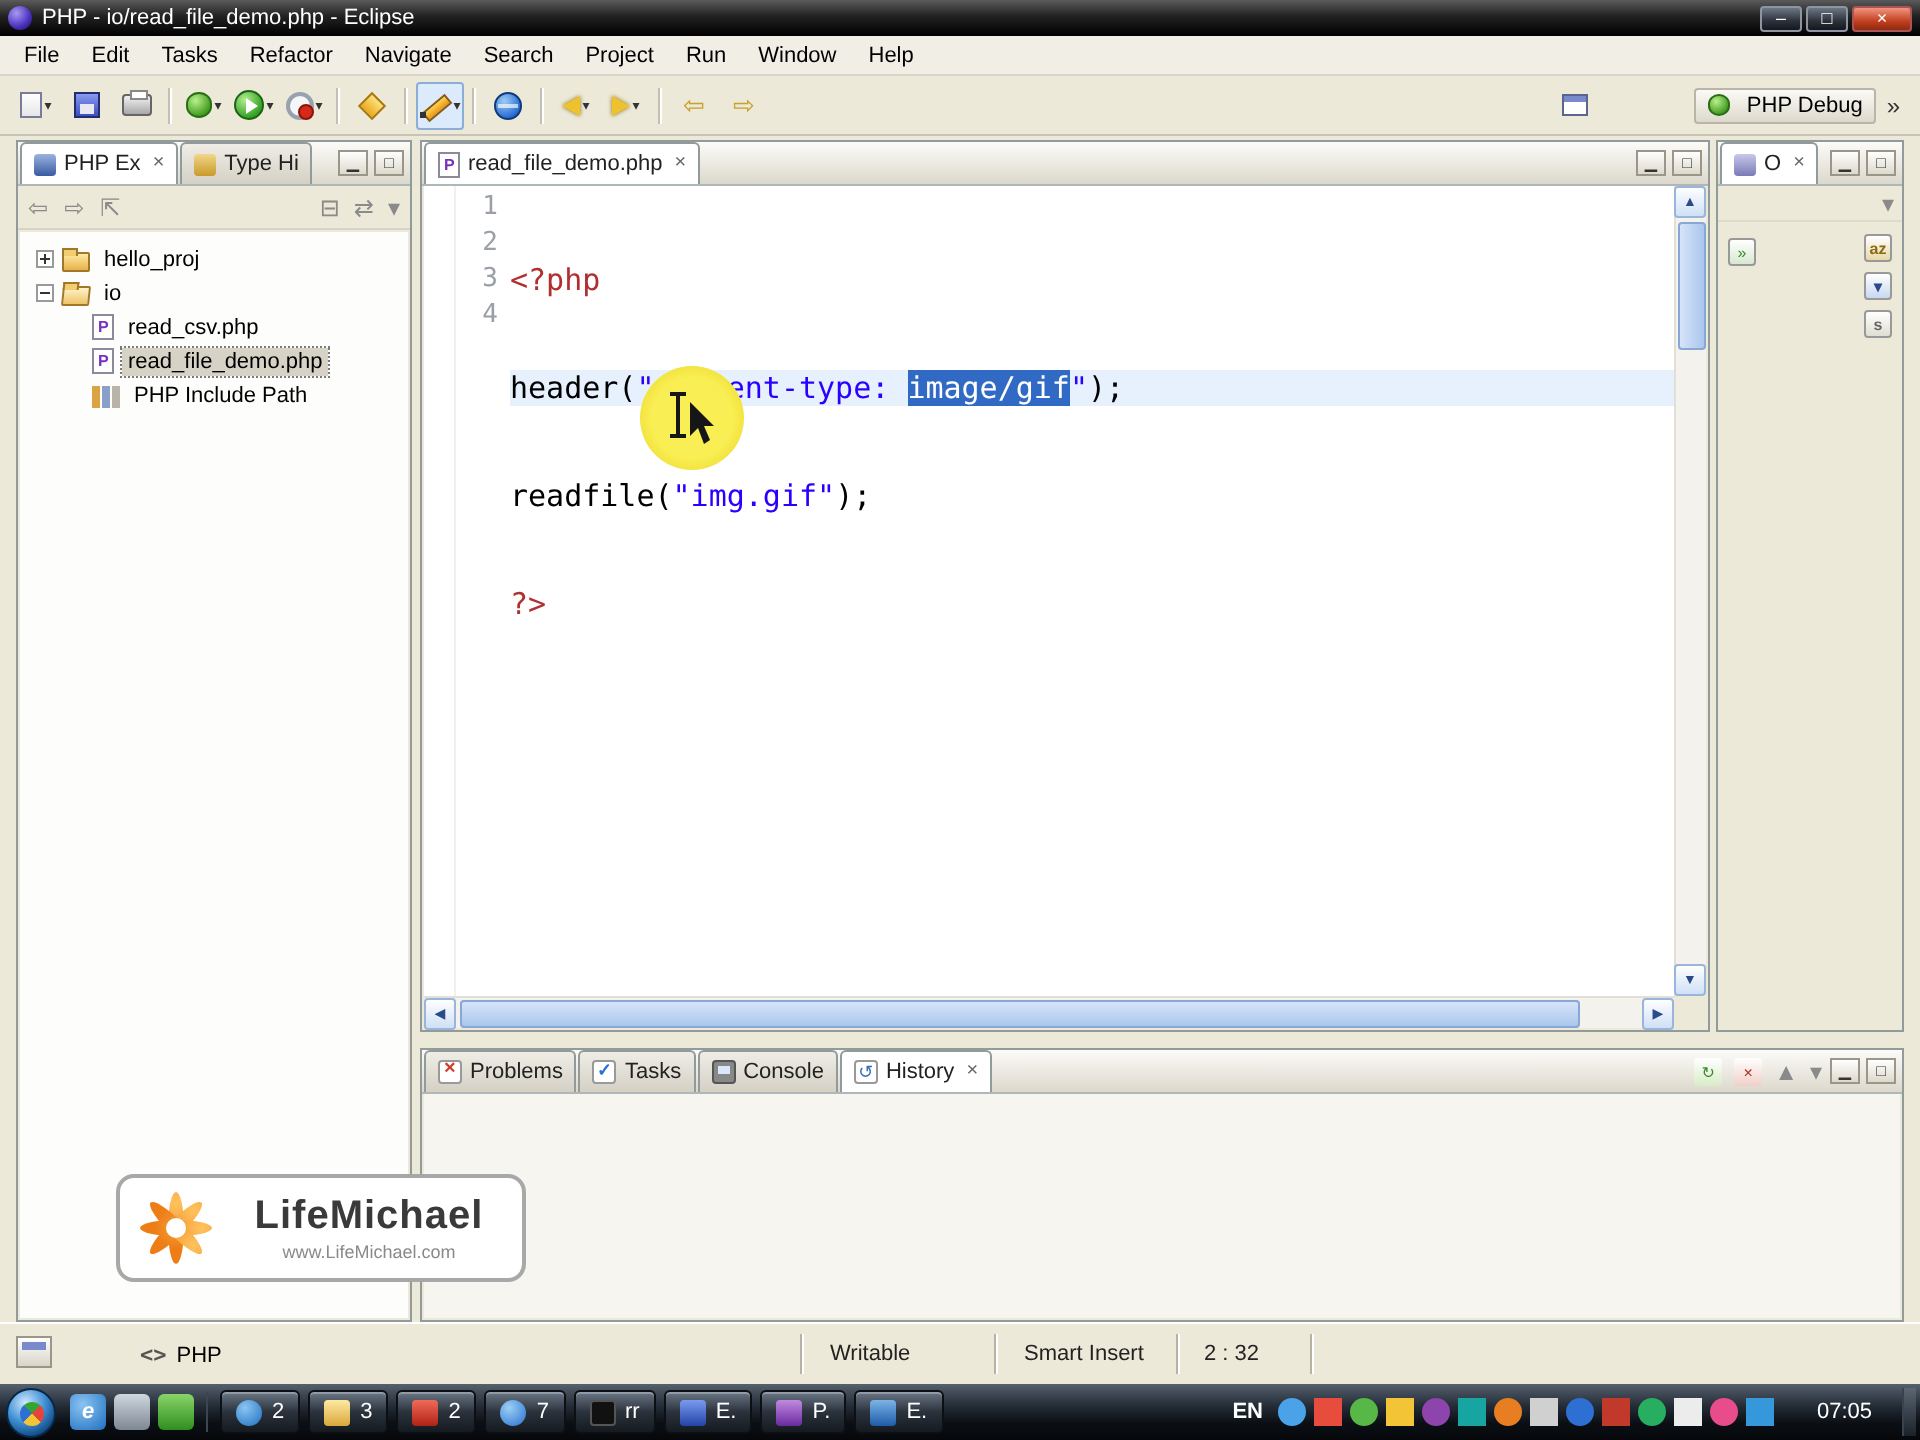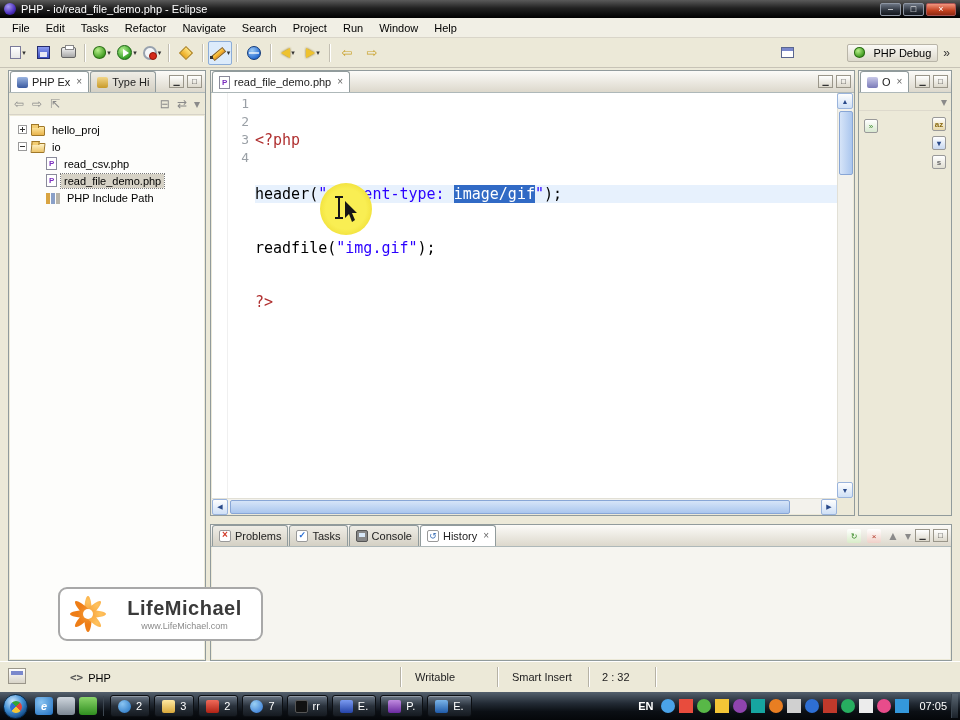--- a/index.html
+++ b/index.html
@@ -139,21 +139,21 @@
   .ql.ie{background:radial-gradient(circle at 35% 30%,#8ac4f2,#1f6fc0);}
   .ql.win{background:linear-gradient(#cfd6de,#7d8894);color:#223;}
   .ql.med{background:linear-gradient(#8ad46a,#2f8e1f);}
   .tb-sep{width:1px;height:20px;background:#3c4650;margin:0 4px;flex:none;}
   .taskbtn{height:22px;margin:0 2px;padding:0 7px;display:flex;align-items:center;gap:5px;color:#fff;border-radius:3px;background:linear-gradient(#6b7786,#2a323c 50%,#151a20);border:1px solid #0c0f13;box-shadow:inset 0 1px rgba(255,255,255,.28);flex:none;}
   .tb-ico{width:13px;height:13px;border-radius:2px;flex:none;}
   .round{border-radius:50%;}
   .lang-id{color:#fff;font-weight:bold;margin:0 8px 0 auto;flex:none;}
   .tray{display:flex;gap:4px;align-items:center;margin-right:6px;}
   .tray span{width:14px;height:14px;display:block;}
-  .clock{color:#fff;margin:0 4px;flex:none;}
+  .clock{color:#fff;margin:0 15px;flex:none;}
   .tb-edge{width:7px;height:24px;background:linear-gradient(#5a6672,#1a2129);border-left:1px solid #39434d;margin-right:2px;flex:none;}
 
   
   #watermark{position:absolute;left:28px;top:587px;width:205px;height:54px;background:#fff;border:2px solid #a8a8a8;border-radius:9px;display:flex;align-items:center;padding:4px 8px;gap:8px;z-index:50;margin-left:30px;}
   .flower{width:40px;height:40px;position:relative;flex:none;}
   .petal{position:absolute;left:16px;top:2px;width:8px;height:36px;border-radius:50%;background:radial-gradient(circle at 50% 15%,#ffc35e,#ee7d16 75%);}
   .fcenter{position:absolute;left:15px;top:15px;width:10px;height:10px;border-radius:50%;background:#fff;}
   .wm-text{display:flex;flex-direction:column;align-items:center;flex:1;}
   .wm-brand{font-size:20px;font-weight:bold;color:#3a3a3a;letter-spacing:.5px;}
   .wm-url{font-size:9px;color:#8a8a8a;margin-top:1px;}

